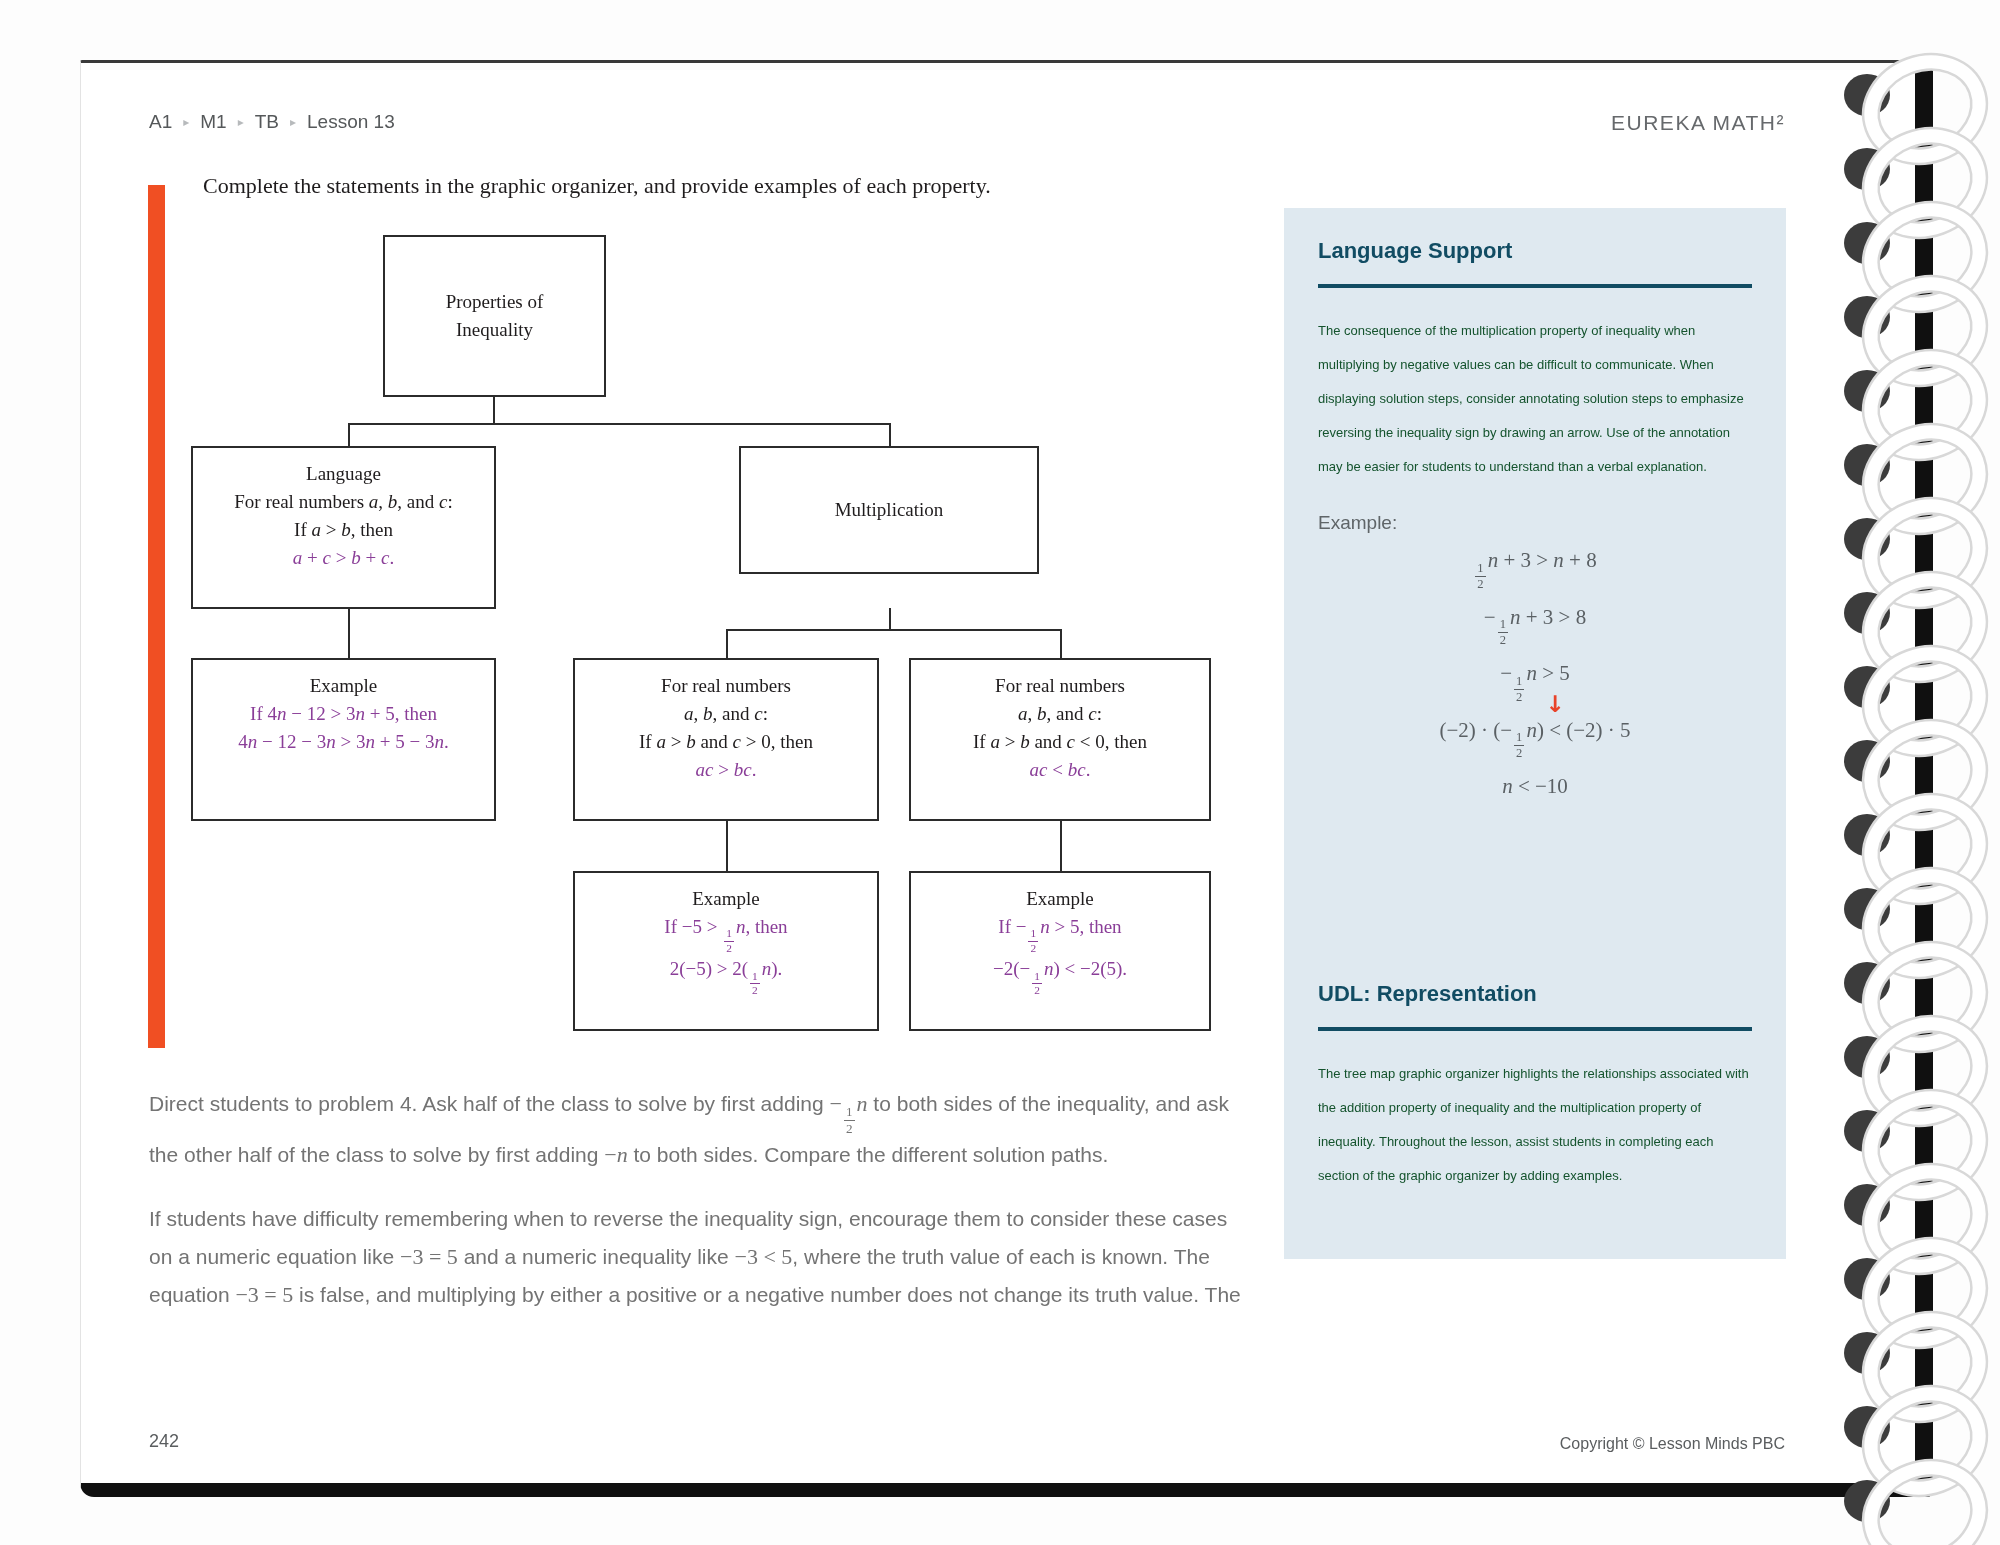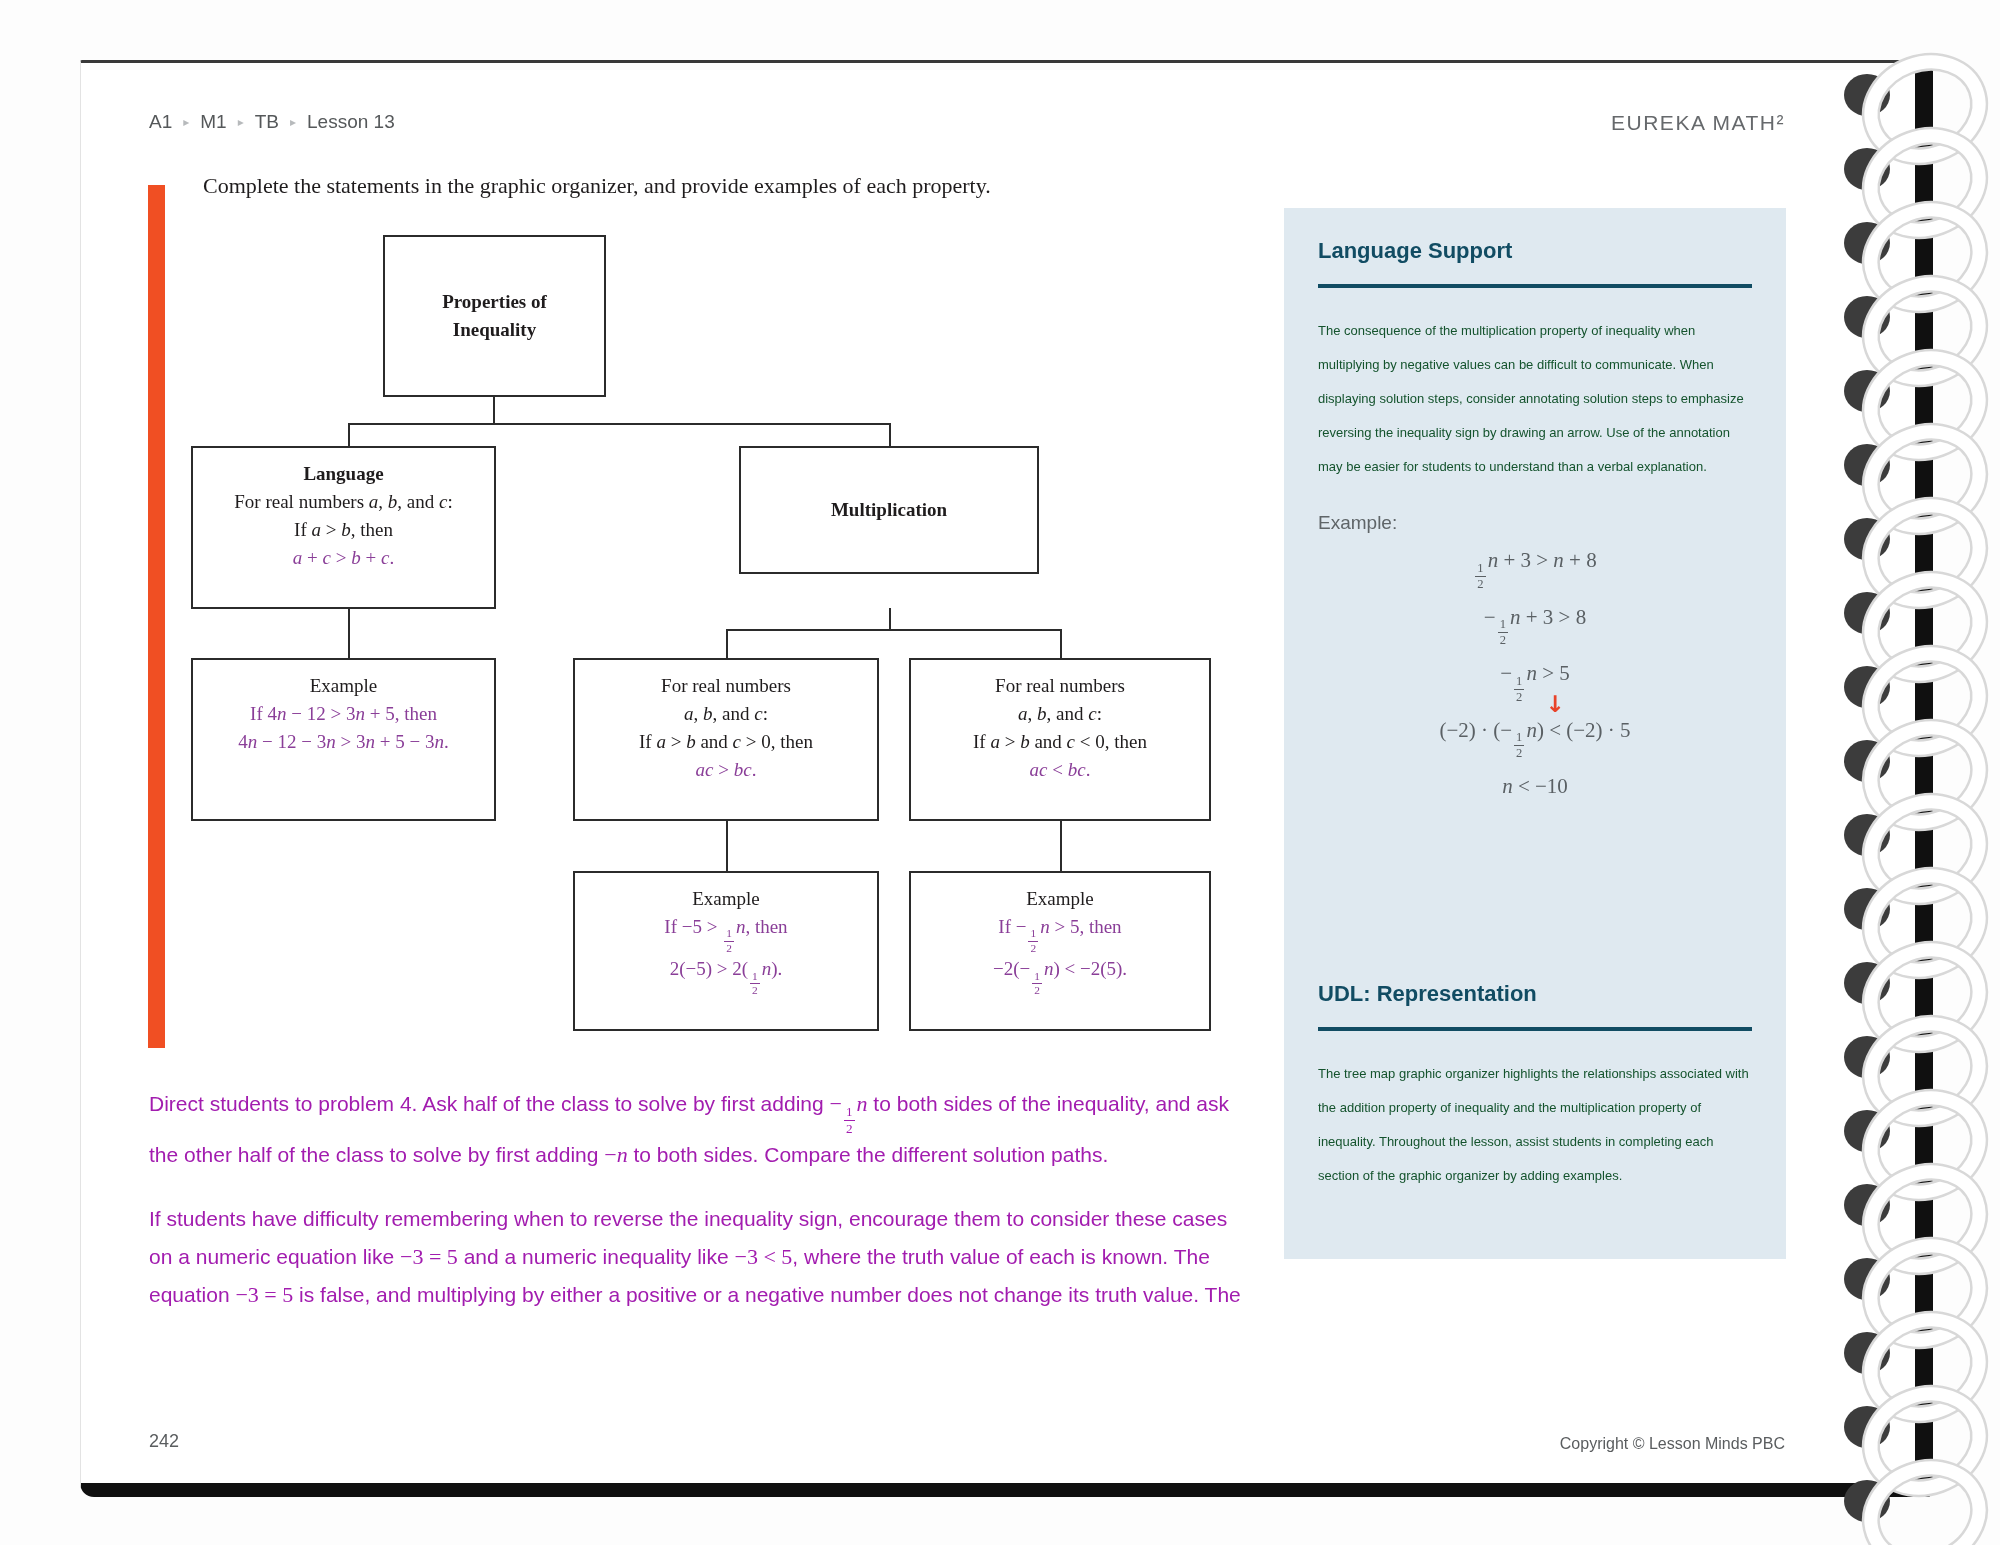--- a/index.html
+++ b/index.html
@@ -17,21 +17,21 @@
   .accent{position:absolute;left:67px;top:122px;width:17px;height:863px;background:#f04f23;}
   .prompt{position:absolute;left:122px;top:110px;width:980px;font-family:"Liberation Serif","DejaVu Serif",serif;
           font-size:22px;color:#1f1c1d;}
   
   .tree{position:absolute;left:110px;top:172px;width:1135px;height:805px;}
   .node{position:absolute;box-sizing:border-box;border:2px solid #2b2b2b;background:#fff;
         font-family:"Liberation Serif","DejaVu Serif",serif;font-size:19px;color:#1f1c1d;
         display:flex;flex-direction:column;align-items:center;padding-top:12px;text-align:center;}
   .node.center{justify-content:center;padding-top:0;}
   .node .ln{line-height:28px;min-height:28px;}
-  .node .ln.b{font-weight:bold;}
+  .node .ln.b{font-weight:normal;}
   .ln.pu{color:#8a3e98;}
   .conn{position:absolute;background:#2b2b2b;}
   
   .panel{position:absolute;left:1203px;width:502px;background:#dfe9f0;box-sizing:border-box;padding:30px 34px;}
   .panel .ttl{font-size:22px;font-weight:bold;color:#114c63;}
   .panel .rule{height:4px;background:#114c63;margin:20px 0 26px 0;}
   .panel .bod{font-size:13px;line-height:34px;color:#14532d;}
   .panel .exlabel{font-size:19px;color:#5f6568;margin-top:28px;}
   .eqs{margin-top:14px;text-align:center;font-family:"Liberation Serif","DejaVu Serif",serif;
        font-size:21px;color:#5a6064;}
@@ -41,21 +41,21 @@
        font-size:23px;font-weight:bold;font-family:"DejaVu Sans",sans-serif;}
   
   .mv{font-family:"Liberation Serif","DejaVu Serif",serif;}
   p .mv{font-size:22px;}
   .mv i, .ln i{font-style:italic;}
   .fr{display:inline-flex;flex-direction:column;align-items:center;vertical-align:-0.38em;
       font-size:0.6em;line-height:1.18;margin:0 2px;}
   .fr span:first-child{border-bottom:1.4px solid currentColor;padding:0 2px;}
   .fr span:last-child{padding:0 2px;}
   
-  .bodytext{position:absolute;left:68px;top:1022px;width:1092px;font-size:21px;line-height:38px;color:#a21caf;}
+  .bodytext{position:absolute;left:68px;top:1022px;width:1092px;font-size:21px;line-height:38px;color:#737373;}
   .bodytext p{margin:0 0 26px 0;}
   
   .pgnum{position:absolute;left:68px;top:1368px;font-size:18px;color:#5a5d5f;}
   .copyright{position:absolute;right:130px;top:1372px;font-size:16px;color:#5a5d5f;}
   
   .coils{position:absolute;left:1790px;top:0;width:210px;height:1545px;z-index:5;}
 </style>
 </head>
 <body>
 <div class="canvas">

